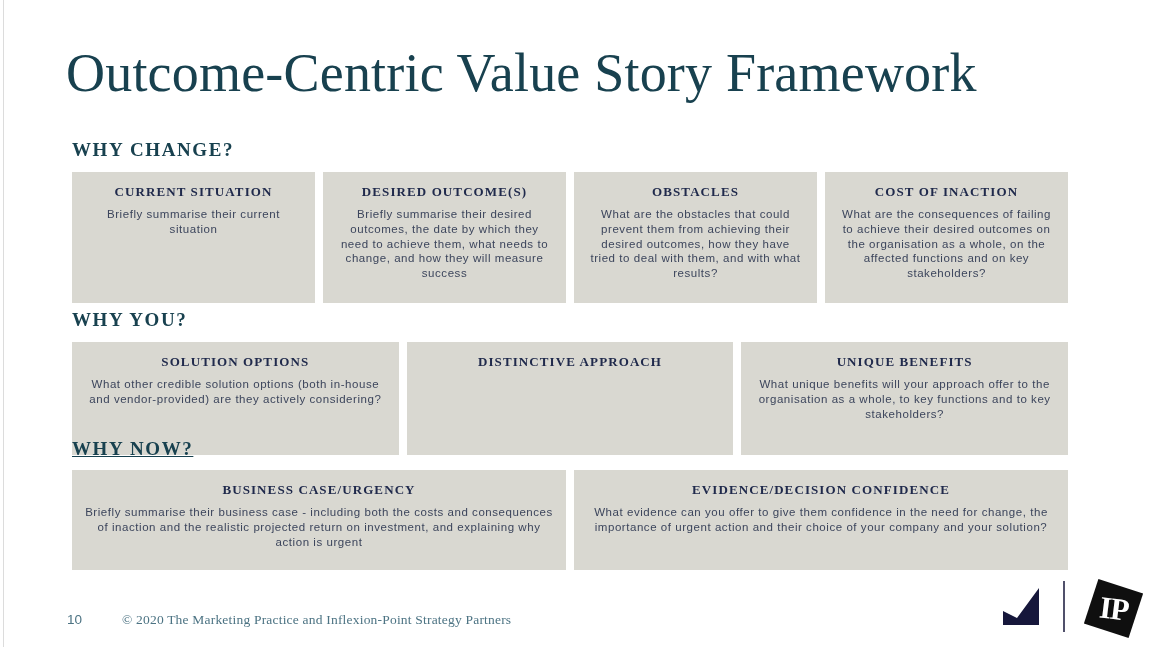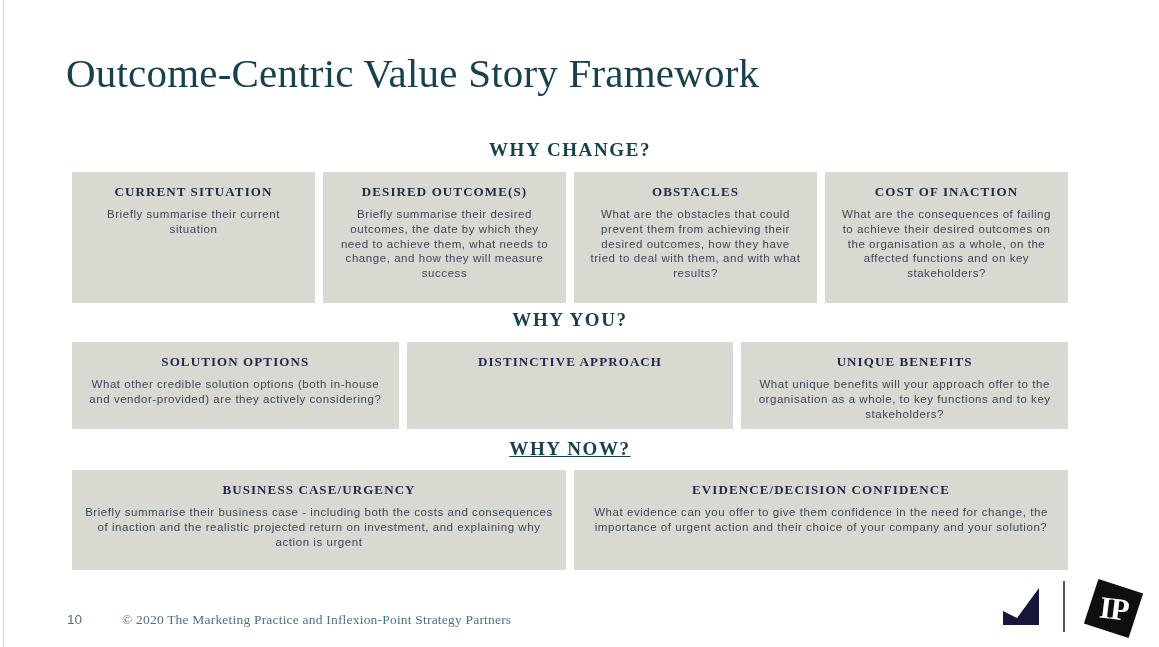--- a/index.html
+++ b/index.html
@@ -14,47 +14,47 @@
     position:absolute; left:3px; top:0;
     width:1px; height:647px;
     background:#dcdcdc;
   }
   .page-title {
     position:absolute; left:66px; top:50px;
     margin:0;
     width:1020px;
     font-family:"Liberation Serif", serif;
     font-weight:500;
-    font-size:41px;
+    font-size:54px;
     line-height:46px;
     color:#18414f;
     letter-spacing:0.2px;
   }
   .section-heading {
     position:absolute; left:72px; width:996px;
     margin:0;
-    text-align:center;
+    text-align:left;
     font-family:"Liberation Serif", serif;
     font-weight:bold;
     font-size:19px;
     letter-spacing:1.6px;
     color:#18414f;
   }
   #h-why-change { top:139px; }
   #h-why-you    { top:309px; }
   #h-why-now    { top:438px;text-decoration:underline; }
 
   .box-row {
     position:absolute; left:72px; width:996px;
     display:grid;
     grid-gap:7px;
     gap:8px;
   }
   #row-why-change { top:172px; height:131px; grid-template-columns:repeat(4,1fr); }
-  #row-why-you    { top:342px; height:87px;  grid-template-columns:repeat(3,1fr); }
+  #row-why-you    { top:342px; height:113px;  grid-template-columns:repeat(3,1fr); }
   #row-why-now    { top:470px; height:100px;  grid-template-columns:repeat(2,1fr); }
 
   .fbox {
     background:#d9d8d1;
     box-sizing:border-box;
     padding:12px 13px 0 13px;
     text-align:center;
     overflow:hidden;
   }
   .fbox-title {

